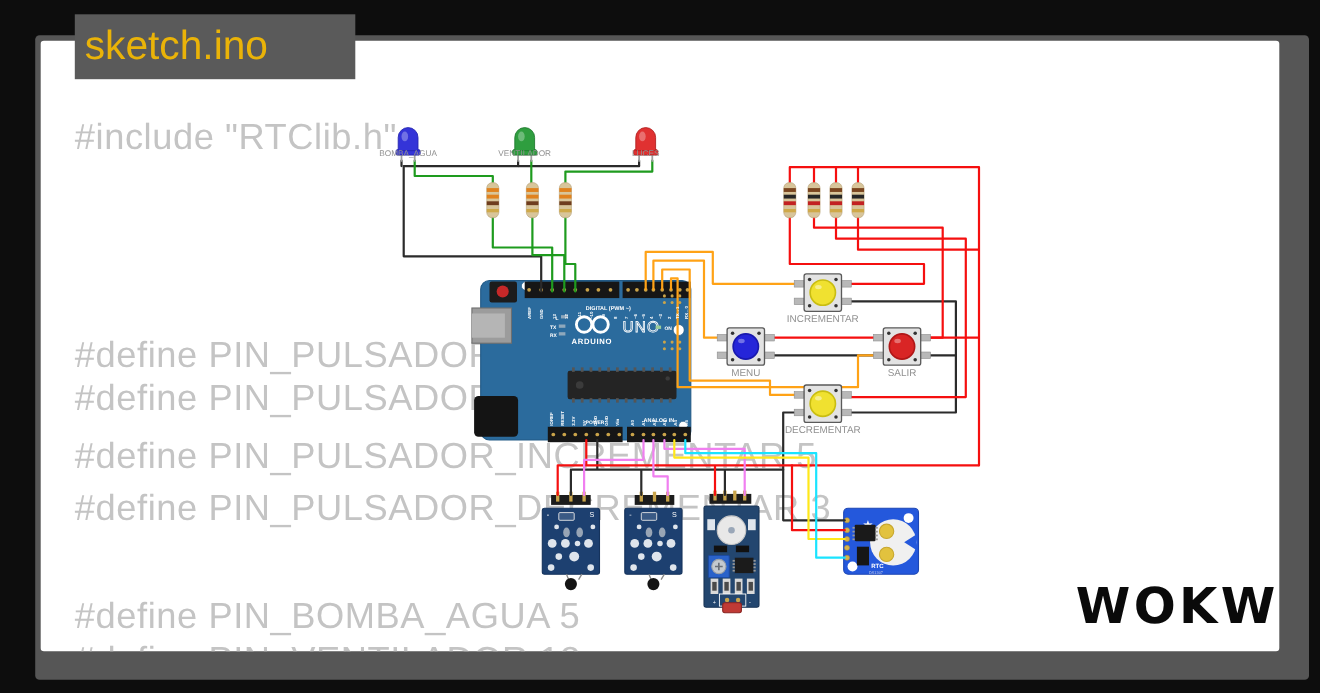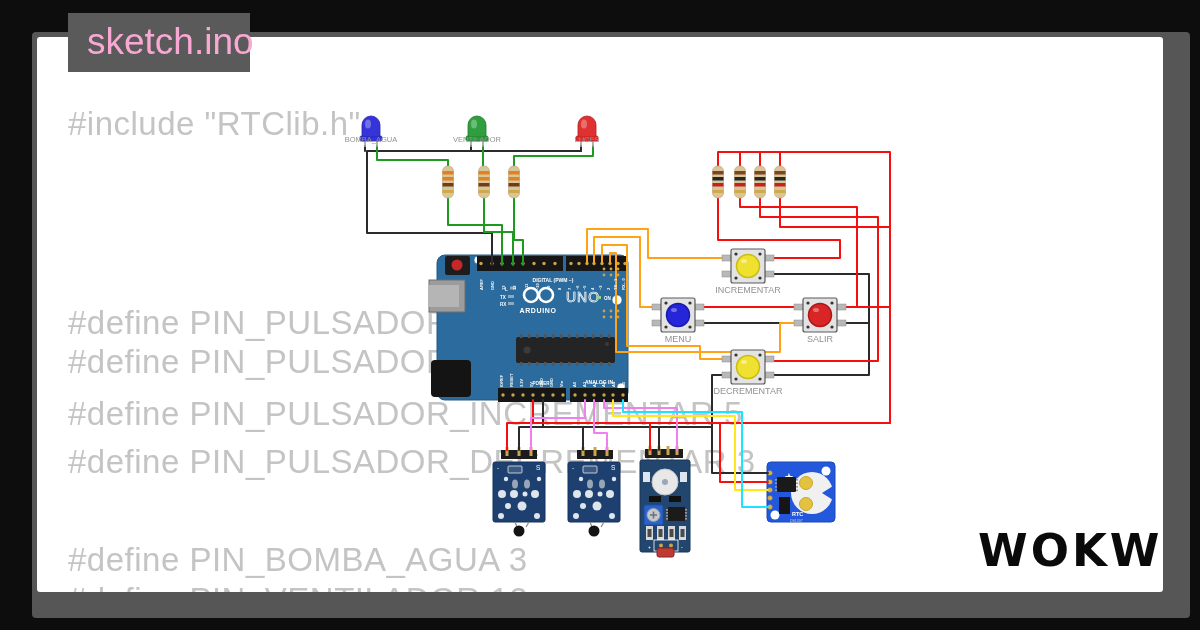--- a/index.html
+++ b/index.html
@@ -8,22 +8,22 @@
   .frame-shadow{position:absolute;left:32px;top:32px;width:1158px;height:586px;
                 background:#565656;border-radius:4px;}
   .card{position:absolute;left:37px;top:37px;width:1126px;height:555px;background:#ffffff;
         border-radius:3px;}
   .card-clip{position:absolute;left:37px;top:37px;width:1126px;height:555px;overflow:hidden;z-index:1;}
   .code-line{position:absolute;left:31px;font-size:33px;color:#c4c4c4;white-space:pre;
              letter-spacing:0.5px;}
   .wokwi-logo{position:absolute;left:941px;top:487px;font-size:45px;font-weight:bold;color:#0a0a0a;
               letter-spacing:3px;font-family:"DejaVu Sans",sans-serif;}
   .circuit{position:absolute;left:0;top:0;z-index:3;font-family:"Liberation Sans",sans-serif;}
-  .sketch-tab{position:absolute;left:68px;top:13px;width:182px;height:59px;background:#5a5a5a;
-              color:#f9a8d4;font-size:37px;line-height:58px;padding-left:19px;box-sizing:border-box;
+  .sketch-tab{position:absolute;left:68px;top:13px;width:255px;height:59px;background:#5a5a5a;
+              color:#eab308;font-size:37px;line-height:58px;padding-left:9px;box-sizing:border-box;
               z-index:5;}
   .pins{position:absolute;display:flex;justify-content:space-between;z-index:4;}
   .pins span{writing-mode:vertical-rl;transform:rotate(180deg);font-size:4px;line-height:1;
              color:#fff;font-weight:bold;letter-spacing:0;}
   .pins-tl{left:480px;top:273px;width:82px;height:17px;}
   .pins-tr{left:568px;top:273px;width:58px;height:17px;}
   .pins-bl{left:500px;top:371px;width:64px;height:16px;}
   .pins-br{left:573px;top:371px;width:53px;height:16px;}
   svg text{user-select:none;}
 </style>
@@ -34,21 +34,21 @@
 
   <div class="frame-shadow"></div>
   <div class="card"></div>
 
   <div class="card-clip">
     <div class="code-line" style="top:68px">#include "RTClib.h"</div>
     <div class="code-line" style="top:267px">#define PIN_PULSADOR_</div>
     <div class="code-line" style="top:306px">#define PIN_PULSADOR_</div>
     <div class="code-line" style="top:358px">#define PIN_PULSADOR_INCREMENTAR 5</div>
     <div class="code-line" style="top:406px">#define PIN_PULSADOR_DECREMENTAR 3</div>
-    <div class="code-line" style="top:504px">#define PIN_BOMBA_AGUA 3</div>
+    <div class="code-line" style="top:504px">#define PIN_BOMBA_AGUA 5</div>
     <div class="code-line" style="top:544px">#define PIN_VENTILADOR 12</div>
     <div class="wokwi-logo">WOKWI</div>
   </div>
 
   <svg class="circuit" width="1200" height="630" viewBox="0 0 1200 630">
 
     <g>
       <rect x="437" y="255" width="191" height="145" rx="8" fill="#2b6b9d" stroke="#225a86"></rect>
       <circle cx="478" cy="260" r="4" fill="#fff" stroke="#1f5680" stroke-width="0.6"></circle>
       <circle cx="617" cy="300" r="5" fill="#fff" stroke="#1f5680" stroke-width="0.6"></circle>

